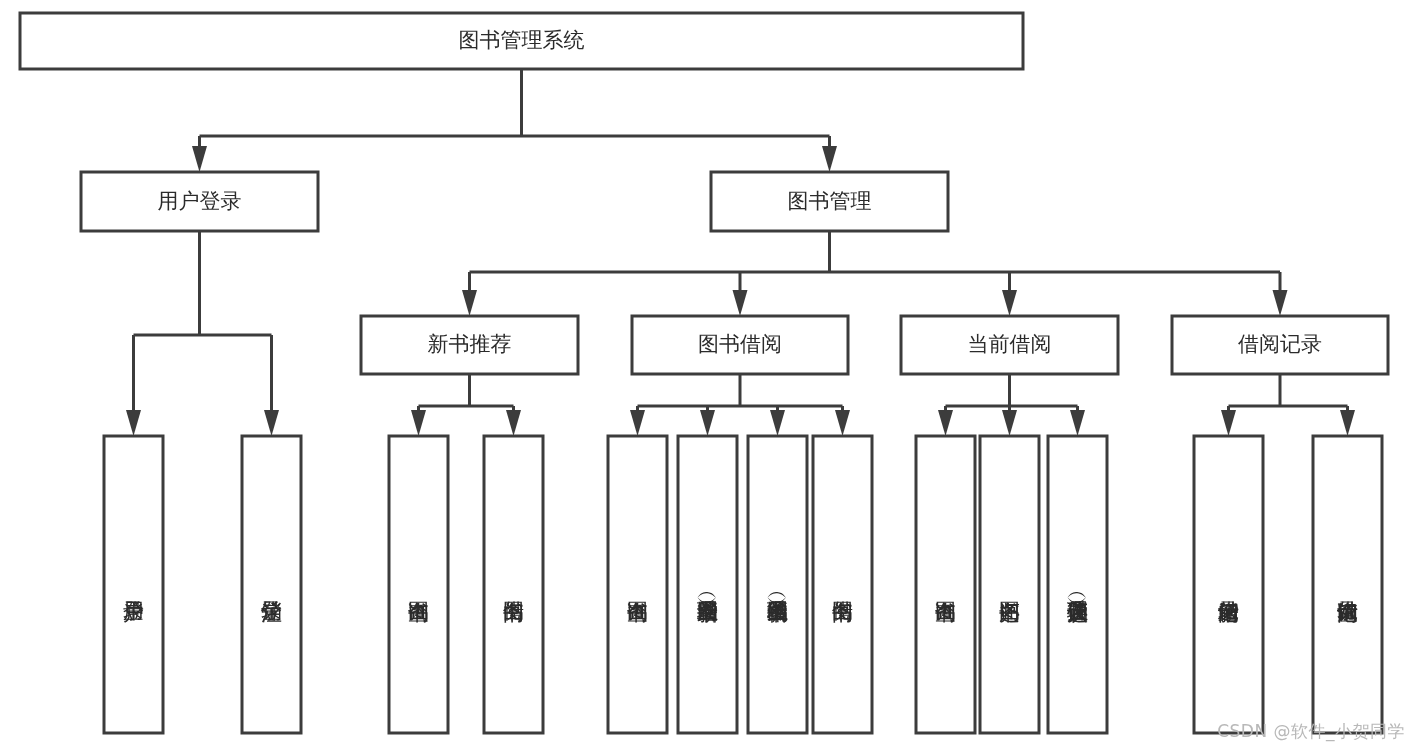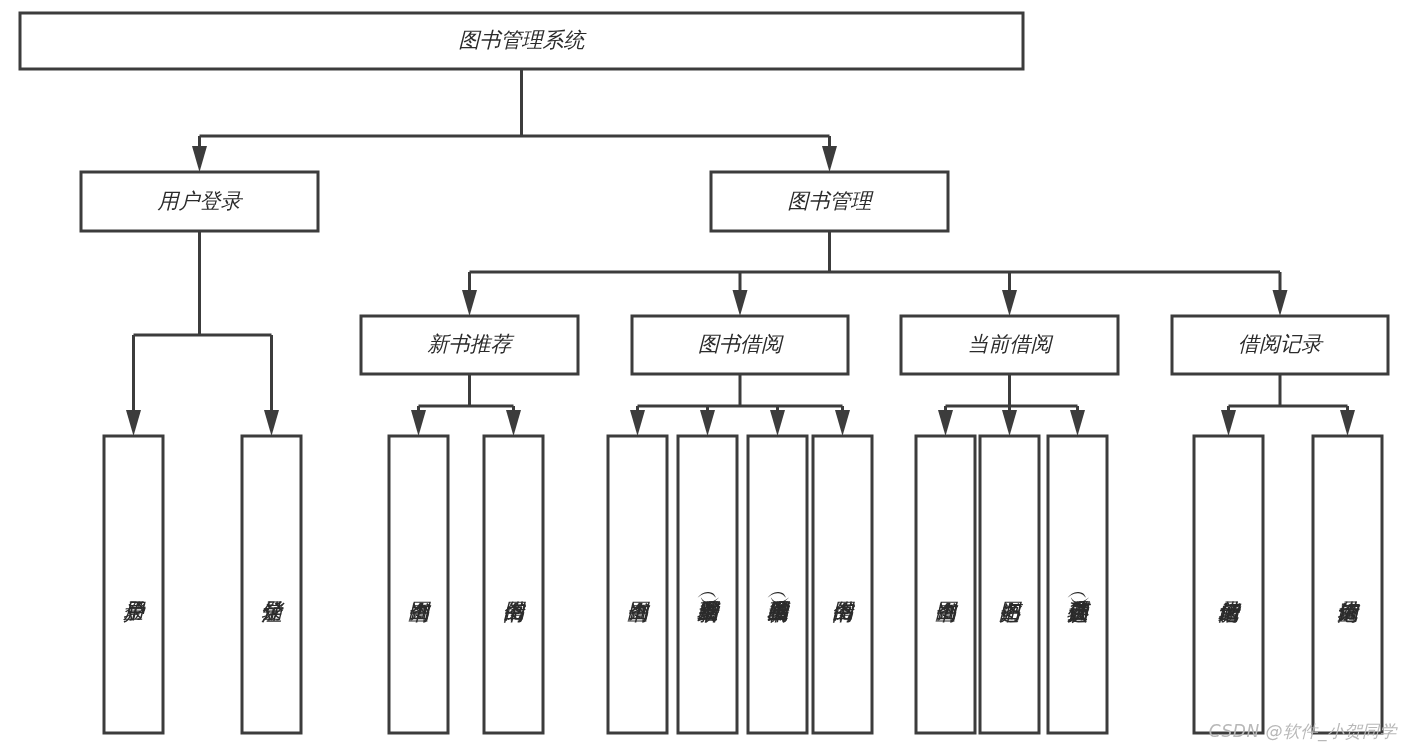--- a/index.html
+++ b/index.html
@@ -12,21 +12,20 @@
     width: 1405px;
     height: 747px;
     overflow: hidden;
     font-family: "DejaVu Sans", "Liberation Sans", sans-serif;
   }
   #diagram-root {
     position: relative;
     width: 1405px;
     height: 747px;
     background: #ffffff;
-    font-style: italic;
   }
   svg.diagram-canvas {
     position: absolute;
     left: 0;
     top: 0;
     width: 1405px;
     height: 747px;
     display: block;
   }
   .node-box {
@@ -57,21 +56,21 @@
     font-size: 21px;
     fill: #2b2b2b;
     text-anchor: middle;
     dominant-baseline: central;
     writing-mode: vertical-rl;
     glyph-orientation-vertical: 0;
     white-space: pre;
   }
   .watermark-text {
     position: absolute;
-    right: 8px;
+    right: 0;
     bottom: 4px;
     font-family: "DejaVu Sans", "Liberation Sans", sans-serif;
     font-size: 17px;
     color: #b8b8b8;
     letter-spacing: 0.5px;
     user-select: none;
     pointer-events: none;
   }
 </style>
 </head>

